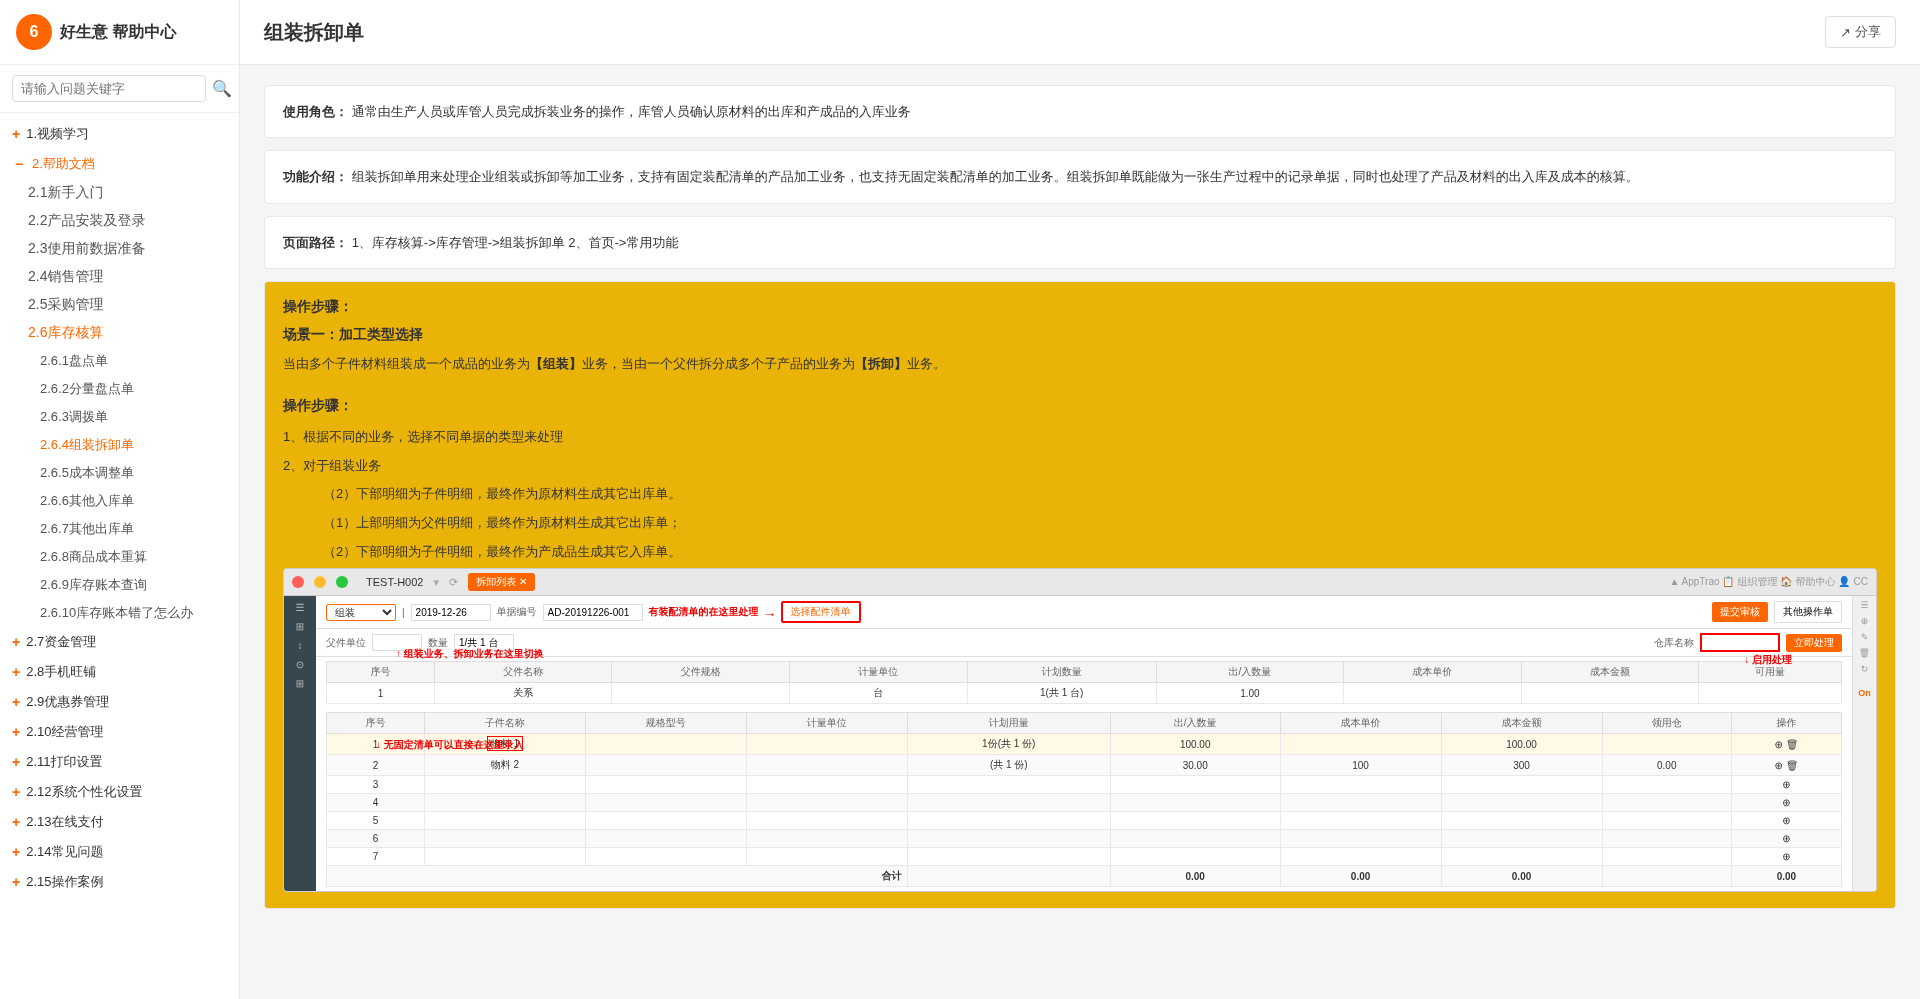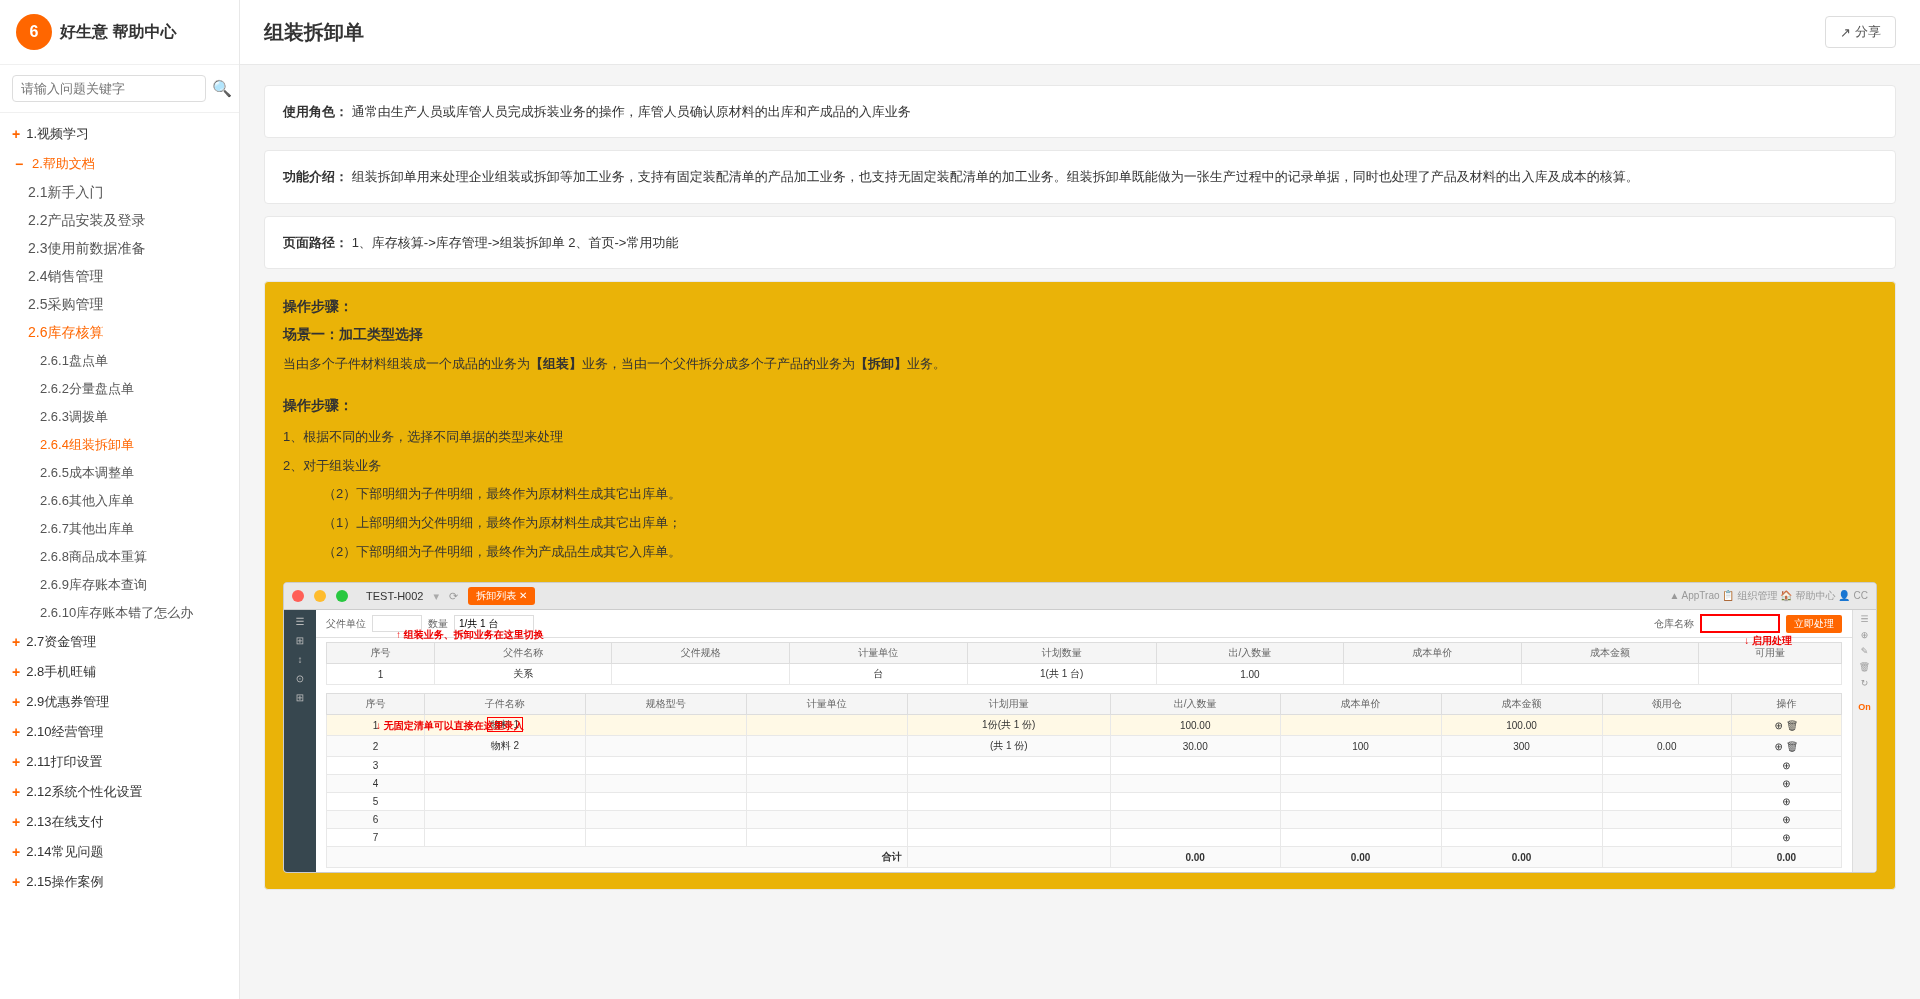--- a/index.html
+++ b/index.html
@@ -164,21 +164,21 @@
     .steps-text {
       font-size: 13px;
       line-height: 1.9;
       color: #333;
     }
     .steps-text p { margin-bottom: 4px; }
     .steps-text .indent2 { padding-left: 40px; }
 
     
     .screenshot-container {
-      margin-top: 18px;
+      margin-top: 4px;
       border: 1px solid #ccc;
       border-radius: 4px;
       overflow: hidden;
       background: #f0f0f0;
       position: relative;
     }
     .teal-header {
       background: #00b0a0;
       color: white;
       padding: 4px 8px;
@@ -403,27 +403,46 @@
           <div style="width:32px;background:#37474f;display:flex;flex-direction:column;align-items:center;padding:6px 0;gap:8px;">
             <div style="color:#bbb;font-size:10px;">☰</div>
             <div style="color:#bbb;font-size:10px;">⊞</div>
             <div style="color:#bbb;font-size:10px;">↕</div>
             <div style="color:#bbb;font-size:10px;">⊙</div>
             <div style="color:#bbb;font-size:10px;">⊞</div>
           </div>
 
           <div style="flex:1;padding:0;">
 
+            <div style="background:#fff;border-bottom:1px solid #e0e0e0;padding:5px 10px;display:flex;align-items:center;gap:6px;">
+              <select class="orange-select">
+                <option>加工类型</option>
+                <option selected="">组装</option>
+              </select>
+              <span style="font-size:10px;color:#666;">|</span>
+              <input type="text" value="2019-12-26" style="border: 1px solid rgb(221, 221, 221); font-size: 10px; padding: 2px 4px; width: 80px;">
+              <span style="font-size:10px;color:#666;">单据编号</span>
+              <input type="text" value="AD-20191226-001" style="border: 1px solid rgb(221, 221, 221); font-size: 10px; padding: 2px 4px; width: 100px;">
+
+              <div style="position:relative;display:inline-flex;align-items:center;gap:4px;">
+                <span style="color:#e00;font-size:10px;font-weight:bold;">有装配清单的在这里处理</span>
+                <span style="color:#e00;font-size:14px;">→</span>
+                <button style="background:#fff;border:2px solid red;padding:2px 8px;border-radius:2px;font-size:10px;color:#f60;cursor:pointer;">选择配件清单</button>
+              </div>
+
+              <button style="background:#f60;color:white;border:none;padding:3px 8px;border-radius:2px;font-size:10px;cursor:pointer;margin-left:auto;">提交审核</button>
+              <button style="background:#fff;border:1px solid #ddd;padding:3px 8px;border-radius:2px;font-size:10px;cursor:pointer;">其他操作单</button>
+            </div>
 
             <div style="background:#fff;border-bottom:1px solid #e0e0e0;padding:4px 10px;display:flex;align-items:center;gap:20px;position:relative;">
               <div style="display:flex;align-items:center;gap:6px;">
                 <span style="font-size:10px;color:#666;">父件单位</span>
                 <input type="text" style="border: 1px solid rgb(221, 221, 221); font-size: 10px; padding: 2px 4px; width: 50px;">
                 <span style="font-size:10px;color:#666;">数量</span>
-                <input type="text" value="1/共 1 台" style="border: 1px solid rgb(221, 221, 221); font-size: 10px; padding: 2px 4px; width: 80px;">
+                <input type="text" value="1/共 1 台" style="border: 1px solid rgb(221, 221, 221); font-size: 10px; padding: 2px 4px; width: 60px;">
               </div>
 
               <div style="position:absolute;left:80px;top:18px;color:#e00;font-size:10px;font-weight:bold;white-space:nowrap;">
                 ↑ <span>组装业务、拆卸业务在这里切换</span>
               </div>
 
               <div style="margin-left:auto;display:flex;align-items:center;gap:6px;">
                 <span style="font-size:10px;color:#666;">仓库名称</span>
                 <input type="text" style="border: 2px solid red; font-size: 10px; padding: 2px 4px; width: 80px;">
                 <button style="background:#f60;color:white;border:none;padding:2px 8px;border-radius:2px;font-size:10px;cursor:pointer;">立即处理</button>

